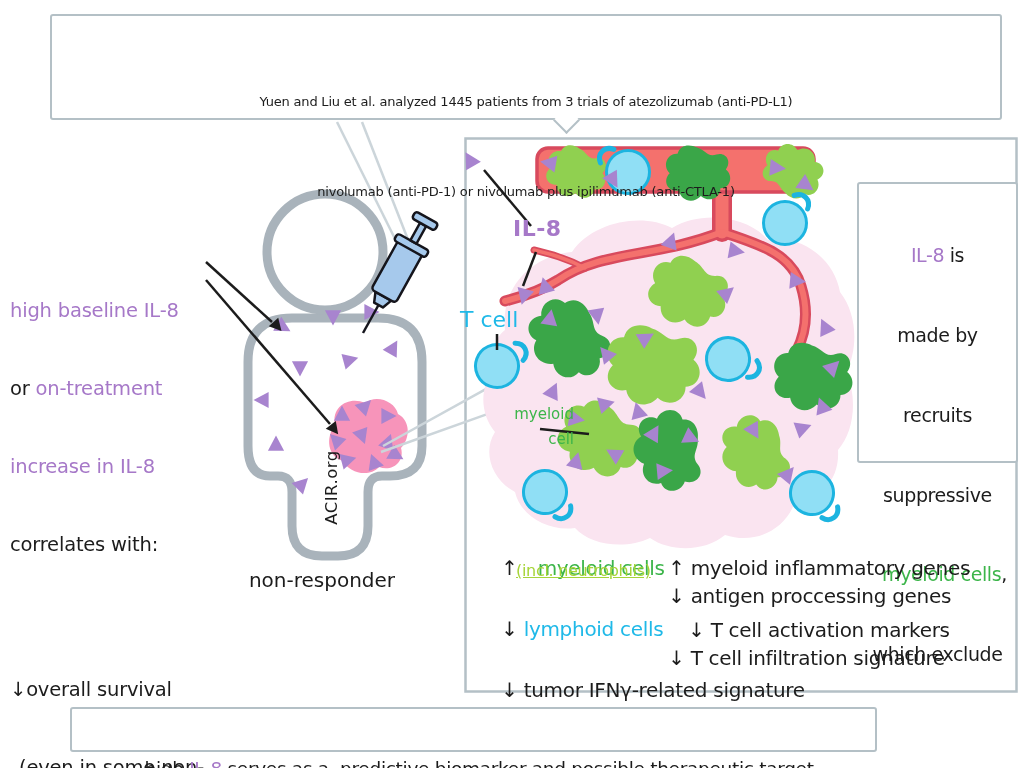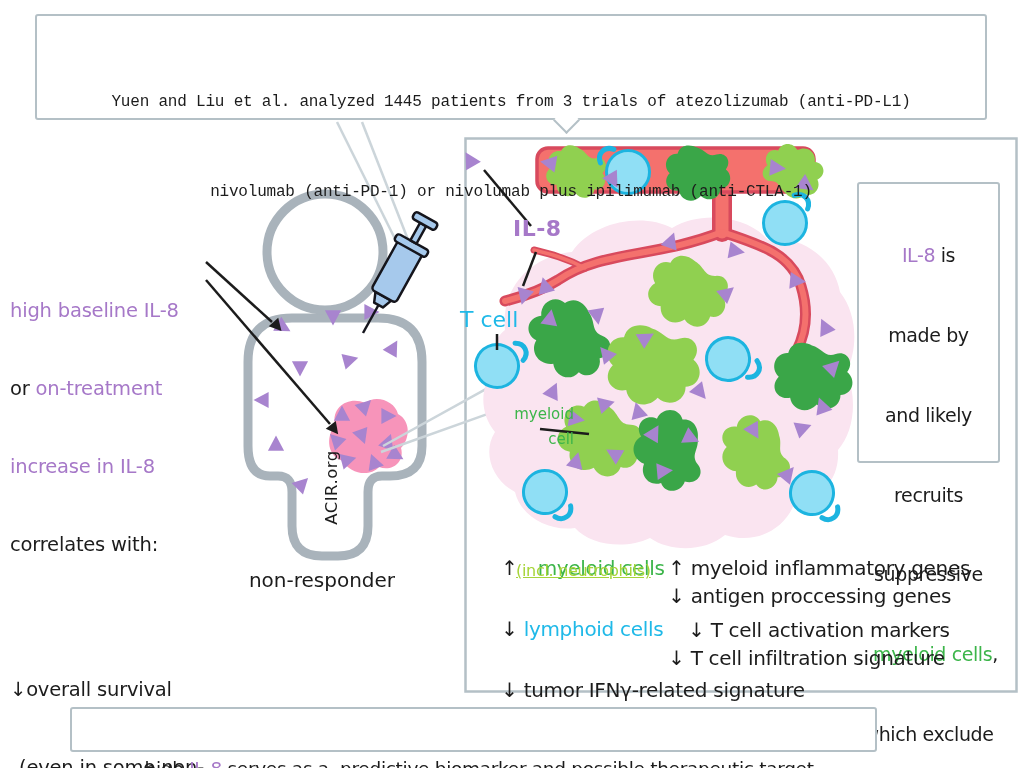--- a/index.html
+++ b/index.html
@@ -4,25 +4,25 @@
 <style>
   html,body{margin:0;padding:0;}
   body{
     width:1024px;height:768px;position:relative;background:#ffffff;overflow:hidden;
     font-family:"DejaVu Sans", sans-serif;color:var(--ink,#1c1c1c);
   }
   .abs{position:absolute;}
   svg{position:absolute;left:0;top:0;}
   
   .box{position:absolute;background:#fff;border:2.5px solid var(--box_border);border-radius:3px;box-sizing:border-box;}
-  .top-box{left:35px;top:14px;width:952px;height:106px;text-align:center;font-size:16px;letter-spacing:-0.2px;padding-top:11px;line-height:30px;white-space:pre-wrap;font-family:Liberation Mono, monospace;}
+  .top-box{left:50px;top:14px;width:952px;height:106px;text-align:center;font-size:13px;letter-spacing:-0.2px;padding-top:11px;line-height:30px;white-space:pre-wrap;}
   .notch{position:absolute;left:557px;top:111px;width:17px;height:17px;background:#fff;
          border-right:2.5px solid var(--box_border);border-bottom:2.5px solid var(--box_border);
          transform:rotate(45deg);}
-  .side-box{left:857px;top:182px;width:143px;height:281px;text-align:center;font-size:19px;line-height:26.6px;padding-top:5px;letter-spacing:-0.4px;white-space:pre-wrap;}
+  .side-box{left:857px;top:182px;width:161px;height:281px;text-align:center;font-size:19px;line-height:26.6px;padding-top:5px;letter-spacing:-0.4px;white-space:pre-wrap;}
   .bottom-box{left:70px;top:707px;width:807px;height:45px;text-align:center;font-size:18.5px;letter-spacing:-0.3px;line-height:40px;white-space:pre-wrap;}
   
   .left-note{left:10px;top:246px;font-size:19.5px;line-height:26px;letter-spacing:-0.2px;white-space:pre-wrap;}
   .left-note .gap{height:15px;}
   .left-note .ind{padding-left:9px;}
   .person-label{left:232px;top:568px;width:180px;text-align:center;font-size:20px;}
   .acir{left:269px;top:478px;width:124px;text-align:center;font-size:16.5px;transform:rotate(-90deg);letter-spacing:0.5px;}
   .il8-label{left:513px;top:216px;font-size:22px;font-weight:bold;color:var(--purple);letter-spacing:0.5px;}
   .tcell-label{left:460px;top:307px;font-size:22px;color:var(--cyan);}
   .myeloid-label{left:462px;top:402px;width:112px;text-align:right;font-size:15px;line-height:25px;color:var(--green_label);}
@@ -228,21 +228,20 @@
 <div class="abs il8-label">IL-8</div>
 <div class="abs tcell-label">T cell</div>
 <div class="abs myeloid-label">
   <div>myeloid</div>
   <div>cell</div>
 </div>
 
 <div class="box side-box">
   <div><span class="purple">IL-8</span><span> is</span></div>
   <div>made by</div>
-  <div>and likely</div>
   <div>recruits</div>
   <div>suppressive</div>
   <div><span class="green">myeloid cells</span><span>,</span></div>
   <div>which exclude</div>
   
   
   
 </div>
 
 <div class="abs findings" style="left:489px;top:532px;">

